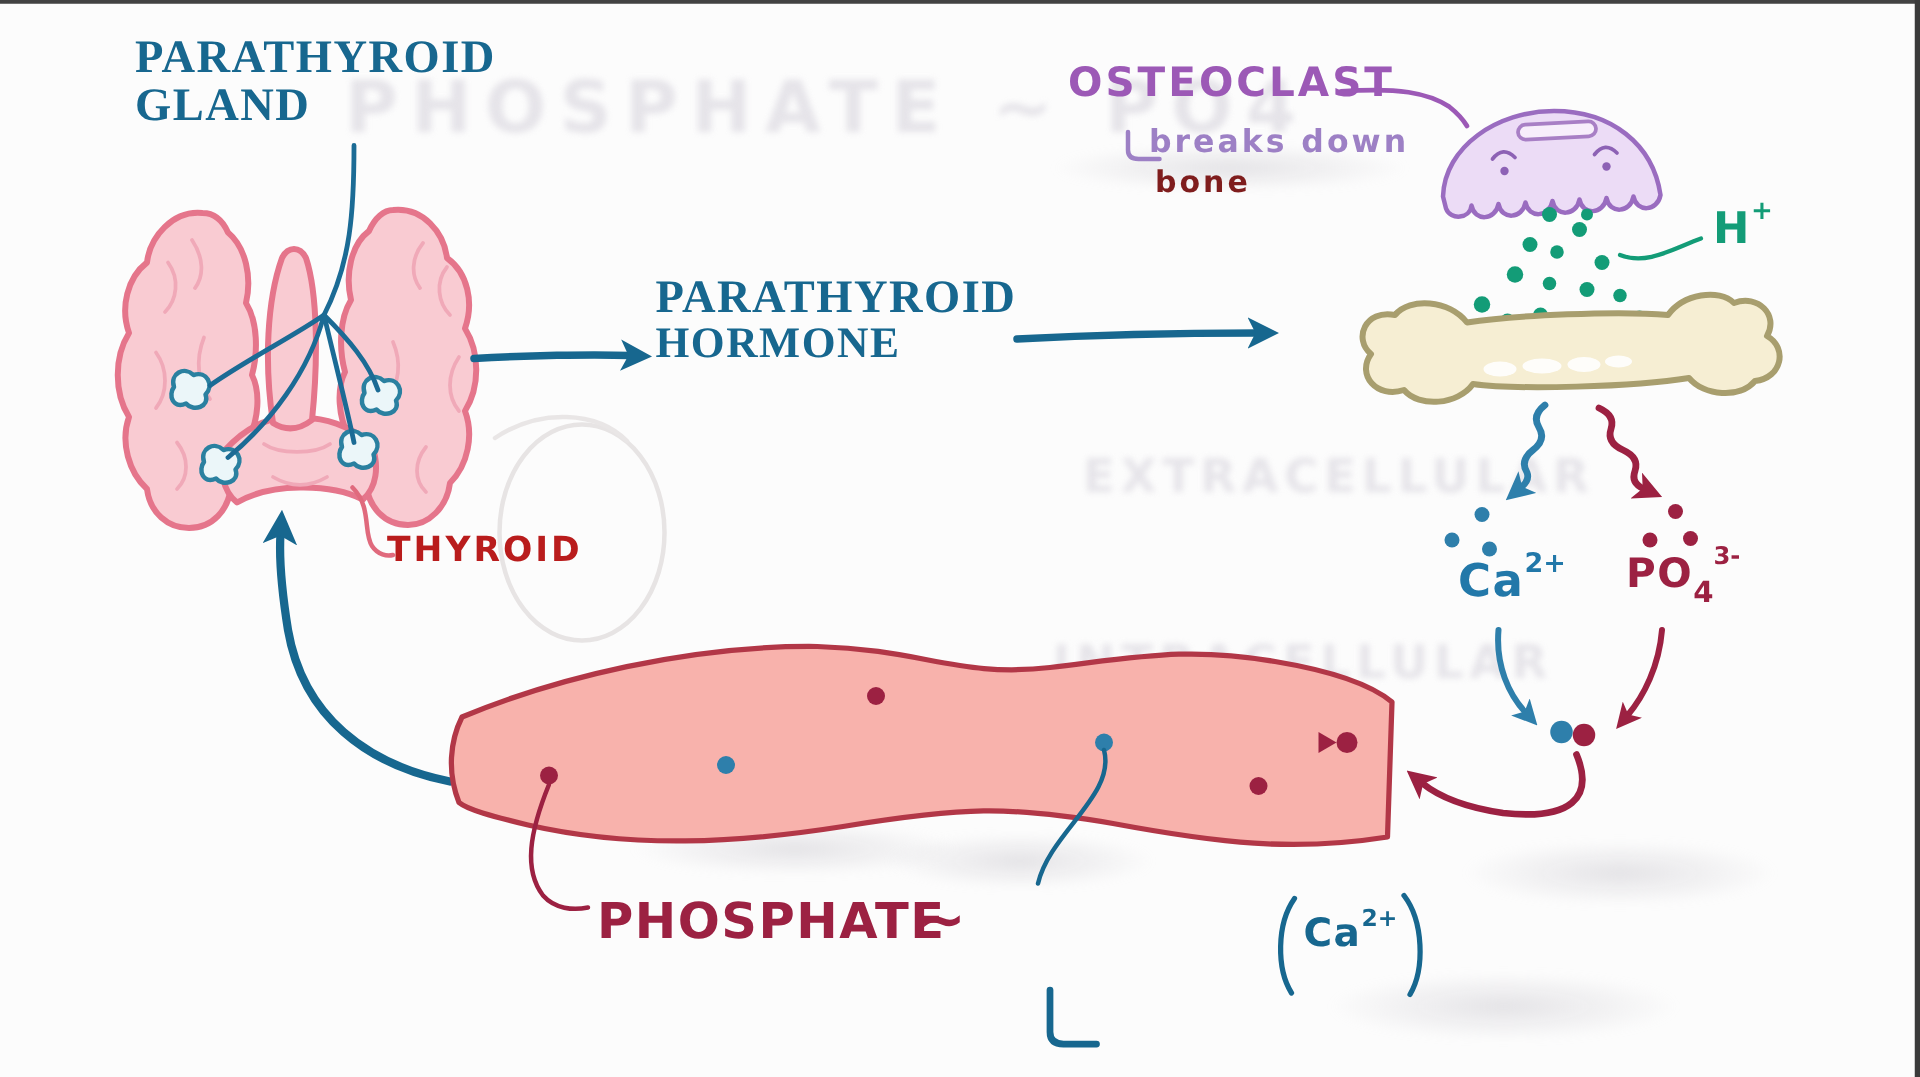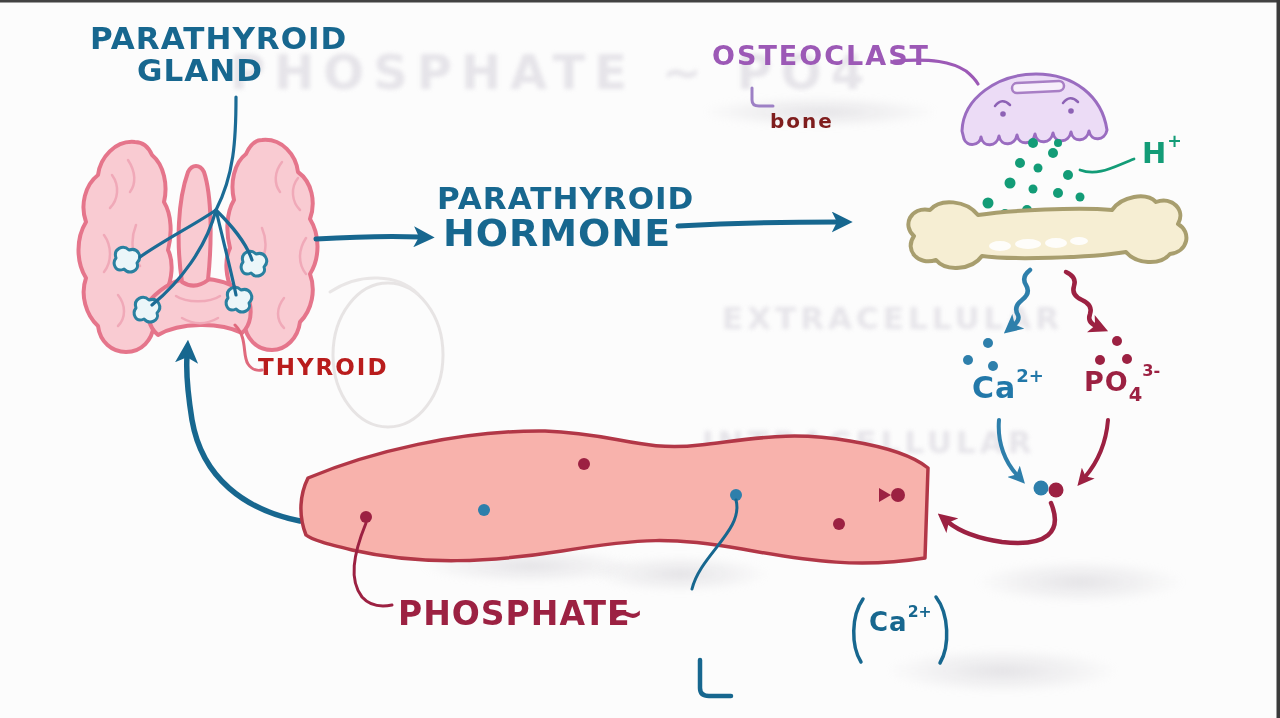--- a/index.html
+++ b/index.html
@@ -7,21 +7,21 @@
     position:relative;width:1280px;height:718px;margin:0 auto;
     background:#fcfcfc;overflow:hidden;
     font-family:"DejaVu Sans", sans-serif;
   }
   .layer{position:absolute;left:0;top:0;width:1280px;height:718px;}
   #art{z-index:1;}
   .t{
     position:absolute;z-index:2;font-weight:bold;white-space:nowrap;
     line-height:1.04;letter-spacing:1px;
   }
-  .center{text-align:center;}
+  .center{font-family:Liberation Serif, serif;}
   .teal{color:#17678f;}
   .blue{color:#2278a9;}
   .green{color:#139c77;}
   .pink{color:#b91c1c;}
   .purple{color:#9c59b6;}
   .purple-lt{color:#9d80c5;}
   .olive{color:#7f1d1d;}
   .darkred{color:#9c2142;}
   sup.sp{font-size:.60em;position:relative;top:-.28em;letter-spacing:0;}
   sub.sb{font-size:.72em;position:relative;top:.18em;letter-spacing:0;}
@@ -217,24 +217,25 @@
 
   <div class="t teal center" style="left:90px;top:22px;width:220px;font-size:31px;">
     <div>PARATHYROID</div>
     <div>GLAND</div>
   </div>
 
   <div class="t pink" style="left:258px;top:356px;font-size:23px;letter-spacing:2px;">THYROID</div>
 
   <div class="t teal center" style="left:437px;top:182px;width:240px;font-size:31px;">
     <div>PARATHYROID</div>
-    <div style="font-size:38px;">HORMONE</div>
+    <div style="font-size:29px;">HORMONE</div>
   </div>
 
   <div class="t purple" style="left:712px;top:42px;font-size:27px;letter-spacing:2px;">OSTEOCLAST</div>
+  <div class="t purple-lt" style="left:766px;top:84px;font-size:21px;letter-spacing:2px;">breaks down</div>
   <div class="t olive" style="left:770px;top:111px;font-size:20px;letter-spacing:2px;">bone</div>
 
   <div class="t green" style="left:1142px;top:137px;font-size:29px;">
     <span>H</span><sup class="sp">+</sup>
   </div>
 
   <div class="t blue" style="left:972px;top:372px;font-size:30px;">
     <span>Ca</span><sup class="sp">2+</sup>
   </div>
 

